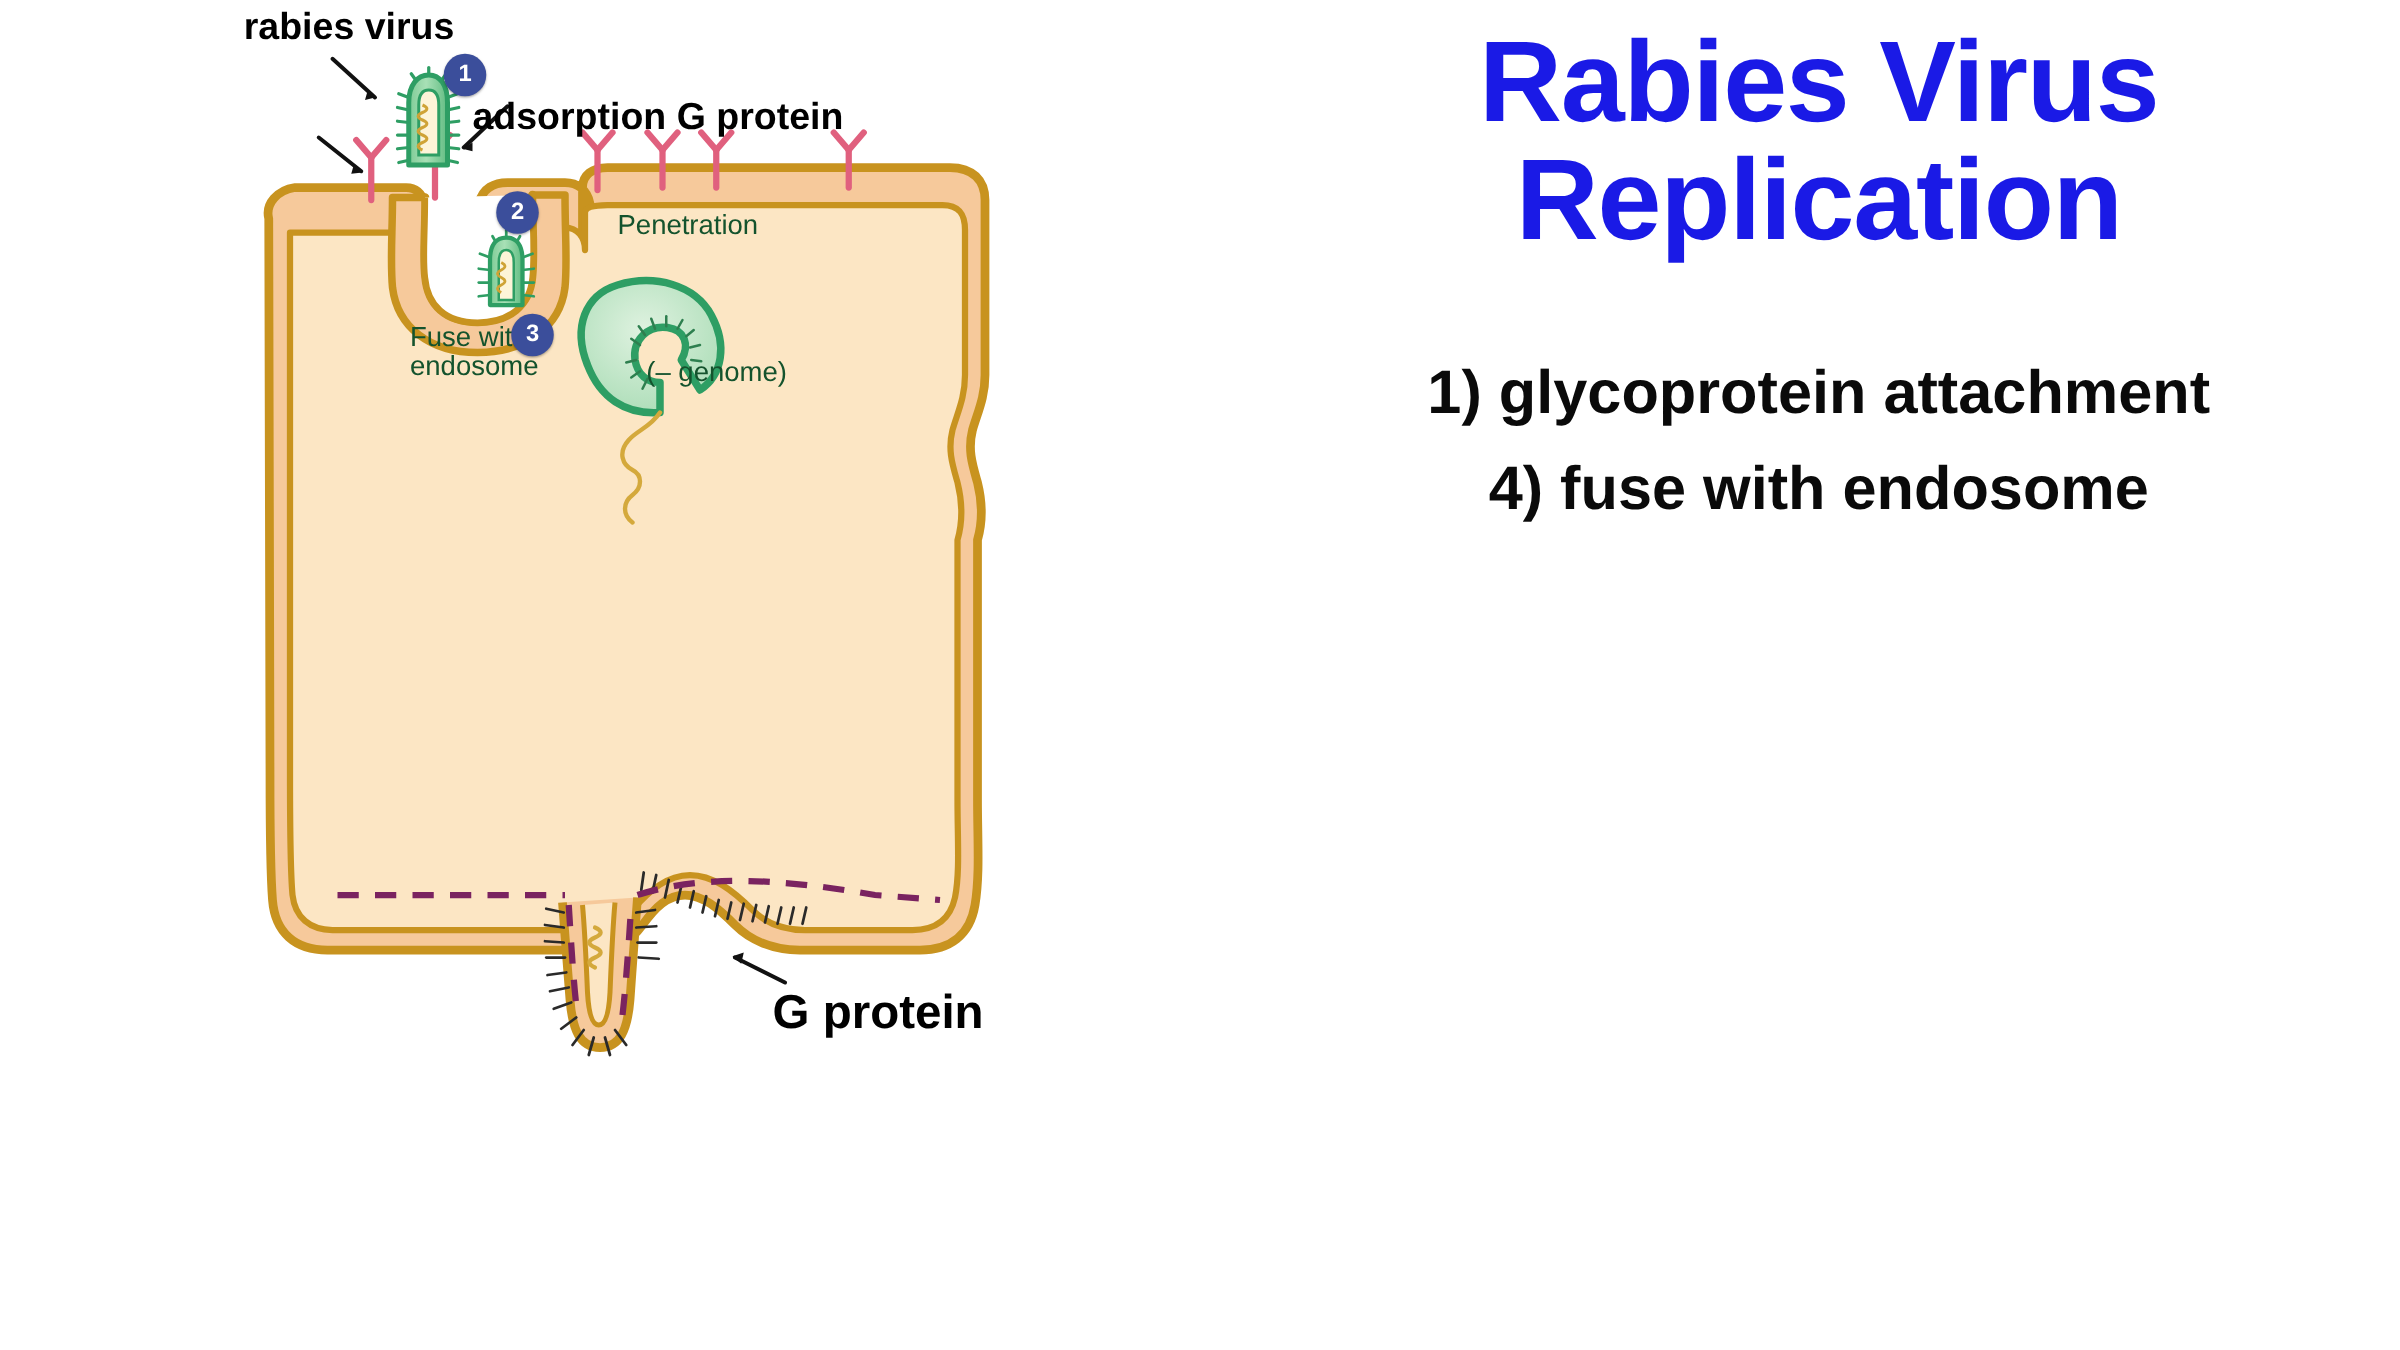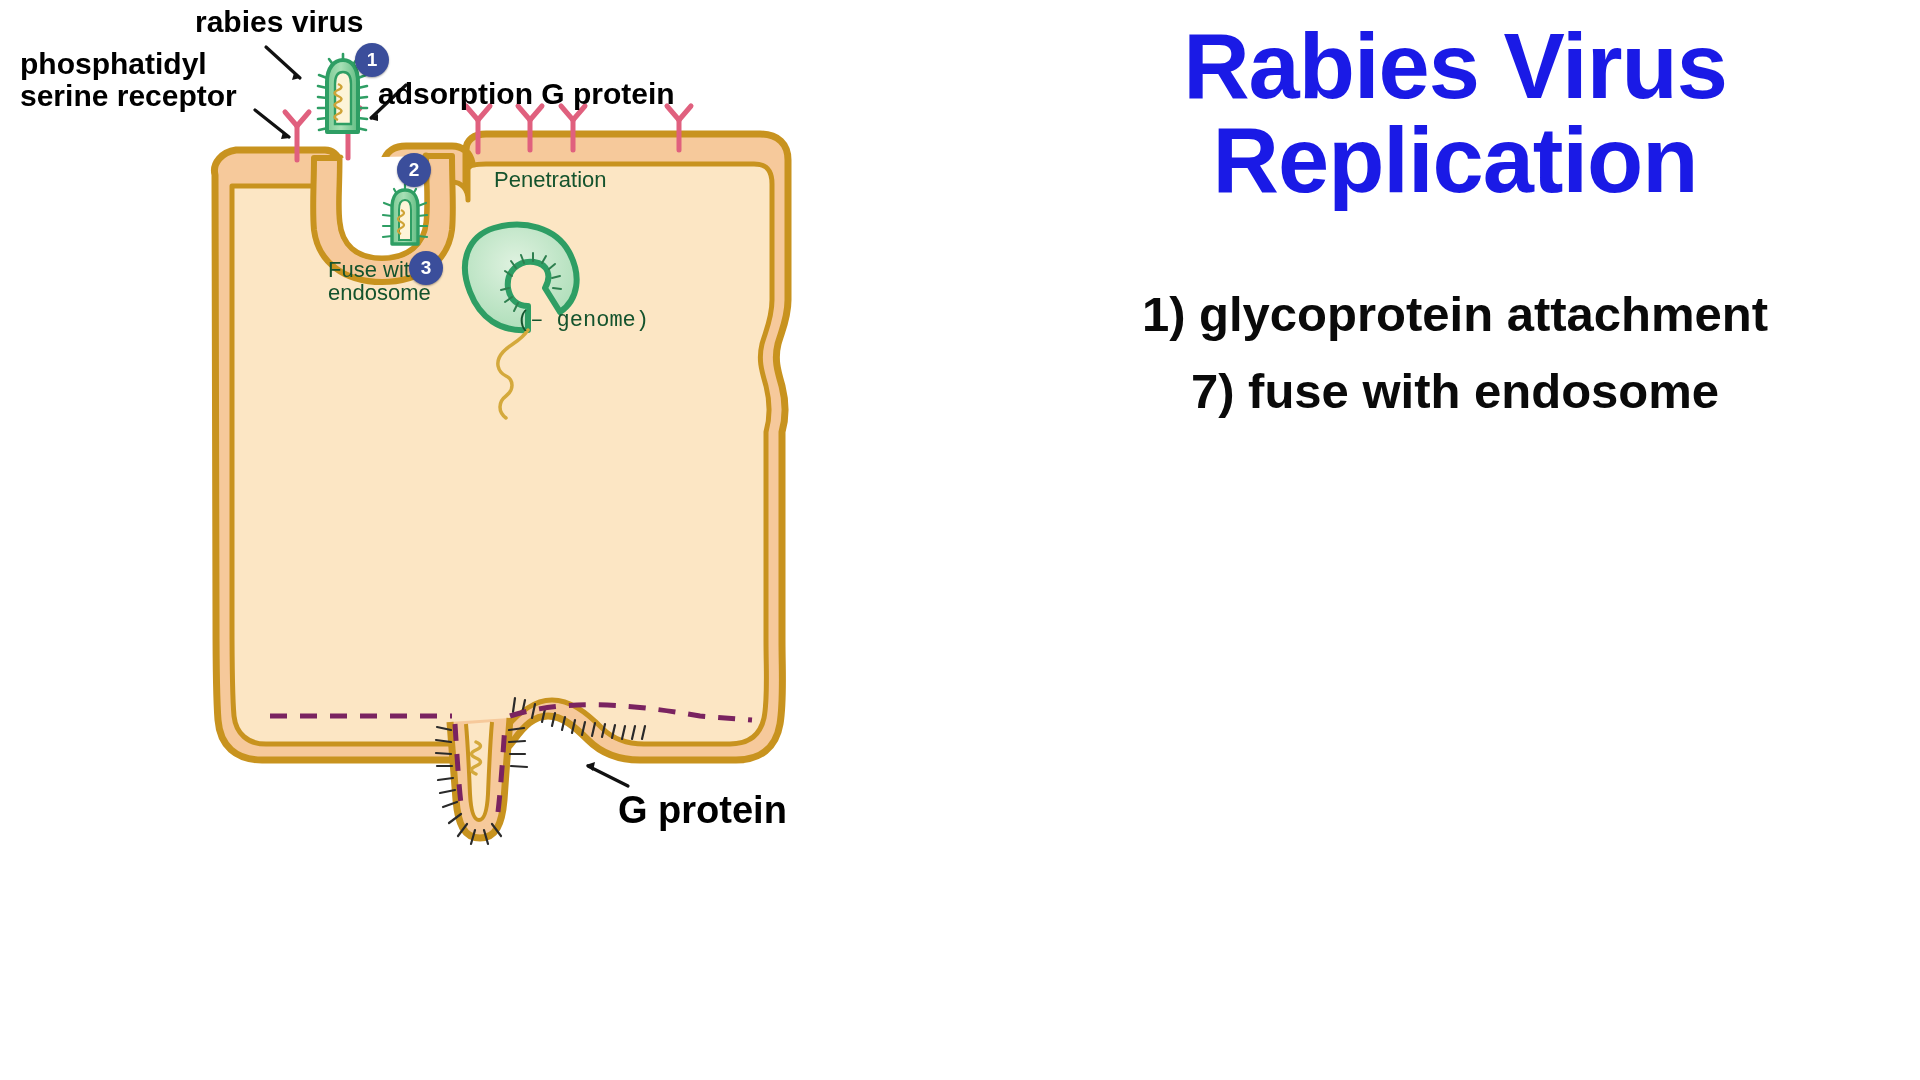--- a/index.html
+++ b/index.html
@@ -90,21 +90,21 @@
   }
   .dlabel.plain {
     font-weight: normal;
     color: #14532d;
   }
   #lbl-rabies-virus { left: 195px; top: 6px; font-size: 30px; }
   #lbl-ps-receptor  { left: 20px;  top: 48px; font-size: 30px; text-align: left; }
   #lbl-adsorption   { left: 378px; top: 78px; font-size: 30px; }
   #lbl-penetration  { left: 494px; top: 168px; font-size: 22px; }
   #lbl-fuse         { left: 328px; top: 258px; font-size: 22px; }
-  #lbl-genome       { left: 517px; top: 309px; font-size: 22px; font-family: Liberation Mono, monospace; }
+  #lbl-genome       { left: 517px; top: 286px; font-size: 22px; }
   #lbl-gprotein     { left: 618px; top: 791px; font-size: 38px; }
 
   .badge-num {
     position: absolute;
     width: 34px;
     height: 34px;
     border-radius: 50%;
     background: #3b4e9b;
     color: #ffffff;
     font-family: "Liberation Sans", sans-serif;
@@ -394,22 +394,20 @@
         <path d="M 283 132 L 290 138 L 281 139" fill="#111111" stroke="none"></path>
         <path d="M 406 85 L 371 118"></path>
         <path d="M 378 114 L 370 119 L 378 121" fill="#111111" stroke="none"></path>
         <path d="M 628 786 C 612 778 600 772 588 766"></path>
         <path d="M 595 762 L 586 765 L 593 771" fill="#111111" stroke="none"></path>
       </g>
     </svg>
 
     <div class="dlabel" id="lbl-rabies-virus">rabies virus</div>
 
-    <div class="dlabel" id="lbl-ps-receptor">phosphatidyl
-serine receptor</div>
 
     <div class="dlabel" id="lbl-adsorption">adsorption G protein</div>
 
     <div class="dlabel plain" id="lbl-penetration">Penetration</div>
 
     <div class="dlabel plain" id="lbl-fuse">Fuse with
 endosome</div>
 
     <div class="dlabel plain" id="lbl-genome">(– genome)</div>
 
@@ -422,17 +420,17 @@
 
   <div id="text-panel">
 
     <div id="title-block">
       <div class="title-line">Rabies Virus</div>
       <div class="title-line">Replication</div>
     </div>
 
     <div id="steps-block">
       <div class="step-line">1) glycoprotein attachment</div>
-      <div class="step-line">7) fuse with endosome</div>
+      <div class="step-line">4) fuse with endosome</div>
     </div>
   </div>
 
 </div>
 
 </body></html>

